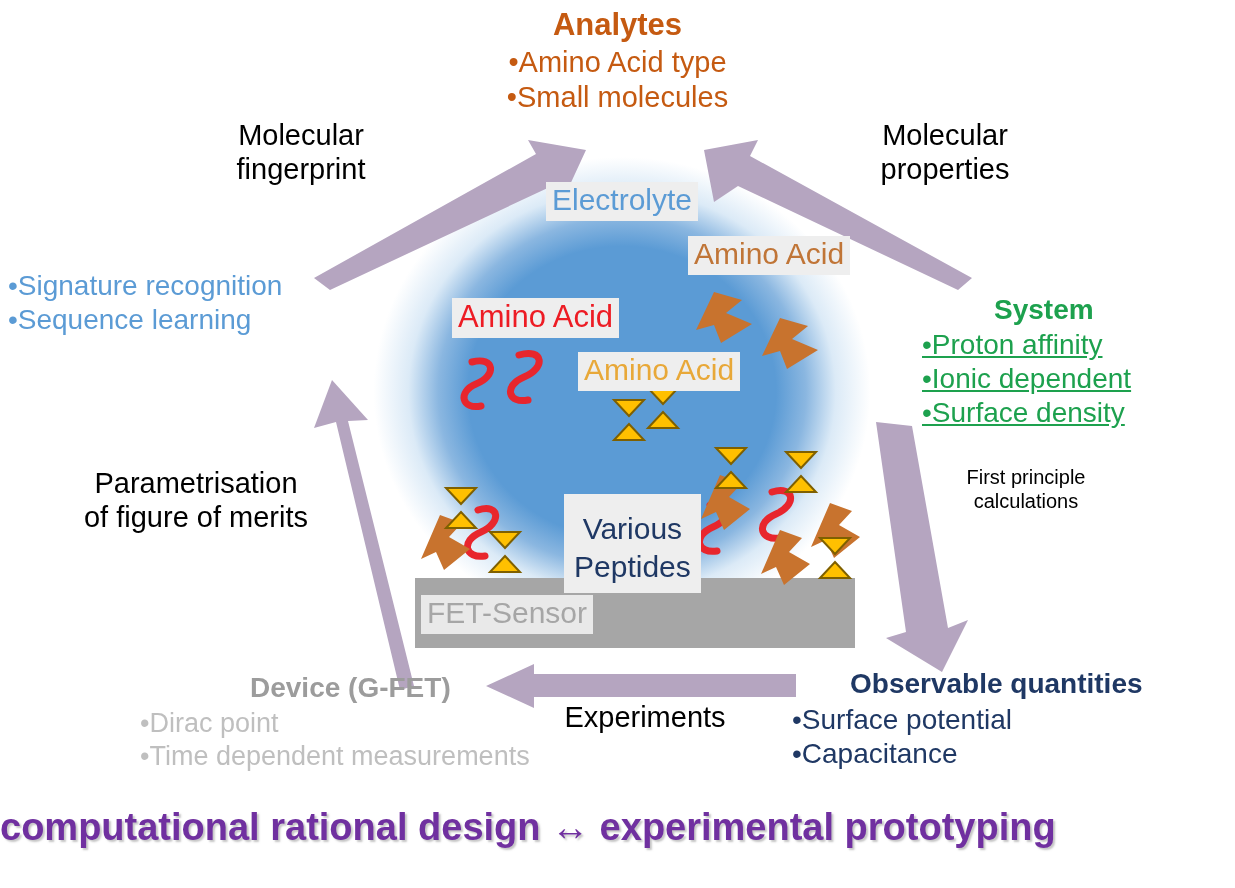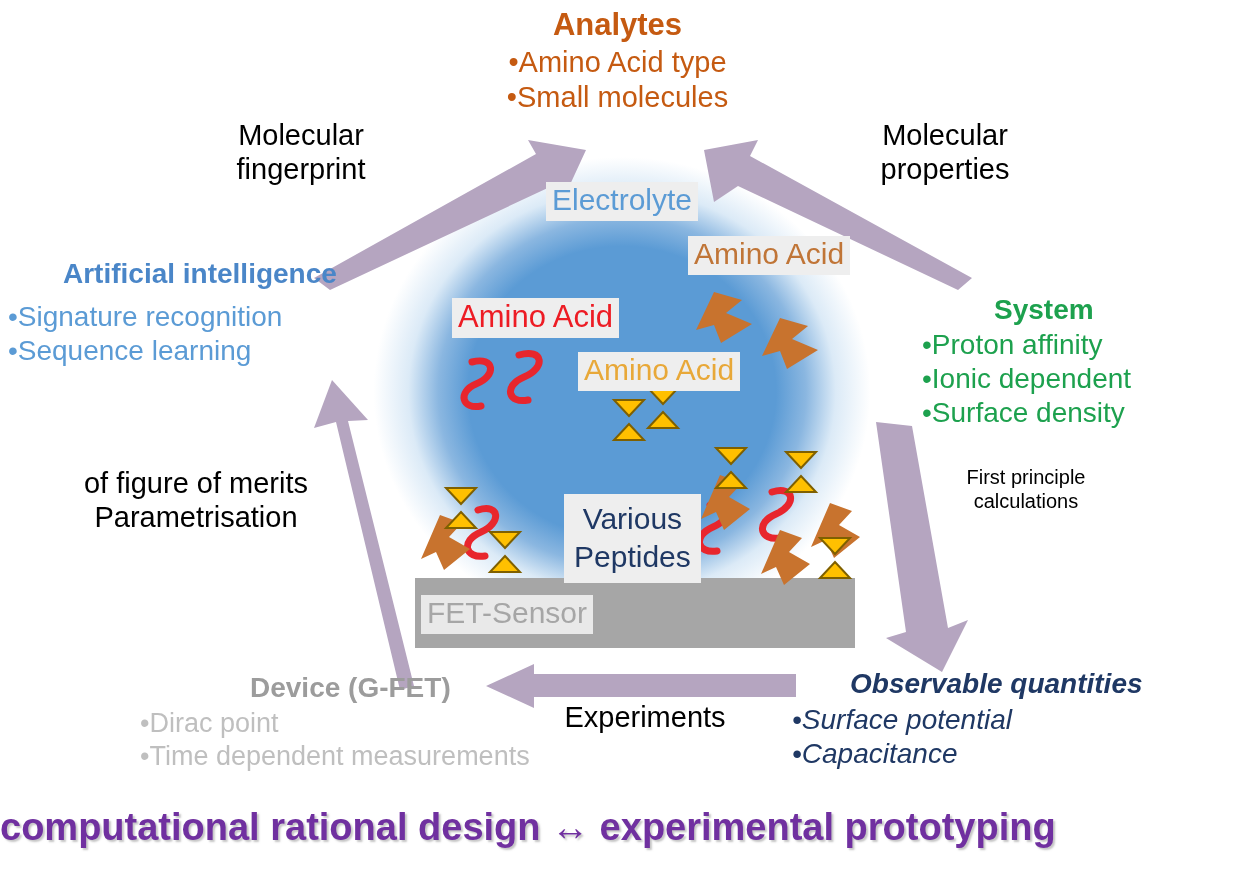--- a/index.html
+++ b/index.html
@@ -57,29 +57,29 @@
   #analytes-group .node-list{font-size:29px;color:#c55a11;margin-top:2px;}
 
   
   #ai-group{left:8px; top:258px;}
   #ai-group .node-title{font-size:28px;color:#4a86c8;padding-left:55px;}
   #ai-group .node-list{font-size:28px;color:#5b9bd5;margin-top:11px;}
 
   
   #system-group{left:922px; top:258px;margin-top:36px;}
   #system-group .node-title{font-size:28px;color:#1da14e;padding-left:72px;}
-  #system-group .node-list{font-size:28px;color:#1da14e;margin-top:3px;}
+  #system-group .node-list{font-size:28px;color:#1da14e;margin-top:3px;text-decoration:underline;}
 
   
   #device-group{left:140px; top:672px;}
   #device-group .node-title{font-size:28px;color:#9c9c9c;padding-left:110px;}
   #device-group .node-list{font-size:27px;color:#bfbfbf;margin-top:4px;}
 
   
-  #obs-group{left:792px; top:668px;font-style:italic;}
+  #obs-group{left:792px; top:668px;}
   #obs-group .node-title{font-size:28px;color:#1f3864;padding-left:58px;}
   #obs-group .node-list{font-size:28px;color:#1f3864;margin-top:4px;}
 
   
   #label-molecular-fingerprint{left:196px; top:118px; width:210px; font-size:29px;}
   #label-molecular-properties{left:840px; top:118px; width:210px; font-size:29px;}
   #label-parametrisation{left:46px; top:466px; width:300px; font-size:29px;}
   #label-first-principle{left:896px; top:466px; width:260px; font-size:20px;}
   #label-experiments{left:530px; top:700px; width:230px; font-size:29px;}
 
@@ -89,21 +89,21 @@
     padding:1px 6px 3px 6px;
     white-space:nowrap;
     line-height:1.15;
   }
   #lbl-electrolyte{left:530px; top:182px; font-size:30px; color:#5b9bd5;margin-left:16px;}
   #lbl-aa-orange{left:688px; top:236px; font-size:30px; color:#c07537;}
   #lbl-aa-red{left:452px; top:298px; font-size:31px; color:#ed1c24;}
   #lbl-aa-yellow{left:578px; top:352px; font-size:30px; color:#e8a838;}
   #lbl-fet{left:421px; top:595px; font-size:30px; color:#a6a6a6;background:#e9e9e9;}
   #lbl-peptides{left:564px; top:494px; font-size:30px; color:#1f3864;
-        text-align:center; line-height:1.25; padding:6px 10px 8px 10px;}
+        text-align:center; line-height:1.25; padding:16px 10px 8px 10px;}
 
   
   #caption{
     left:0px; top:806px; width:1235px;
     font-size:38px;
     font-weight:bold;
     color:#7030a0;
     white-space:nowrap;
     text-shadow:2px 2px 2px rgba(150,150,150,0.55);
   }
@@ -187,21 +187,20 @@
 
   <div class="abs" id="analytes-group">
     <div class="node-title">Analytes</div>
     <div class="node-list">
       <div>•Amino Acid type</div>
       <div>•Small molecules</div>
     </div>
   </div>
 
   <div class="abs" id="ai-group">
-    <div class="node-title">Artificial intelligence</div>
     <div class="node-list">
       <div>•Signature recognition</div>
       <div>•Sequence learning</div>
     </div>
   </div>
 
   <div class="abs" id="system-group">
     <div class="node-title">System</div>
     <div class="node-list">
       <div>•Proton affinity</div>
@@ -230,22 +229,22 @@
     <div>Molecular</div>
     <div>fingerprint</div>
   </div>
 
   <div class="abs edge-label" id="label-molecular-properties">
     <div>Molecular</div>
     <div>properties</div>
   </div>
 
   <div class="abs edge-label" id="label-parametrisation">
+    <div>Parametrisation</div>
     <div>of figure of merits</div>
-    <div>Parametrisation</div>
   </div>
 
   <div class="abs edge-label" id="label-first-principle">
     <div>First principle</div>
     <div>calculations</div>
   </div>
 
   <div class="abs edge-label" id="label-experiments">
     <div>Experiments</div>
   </div>

